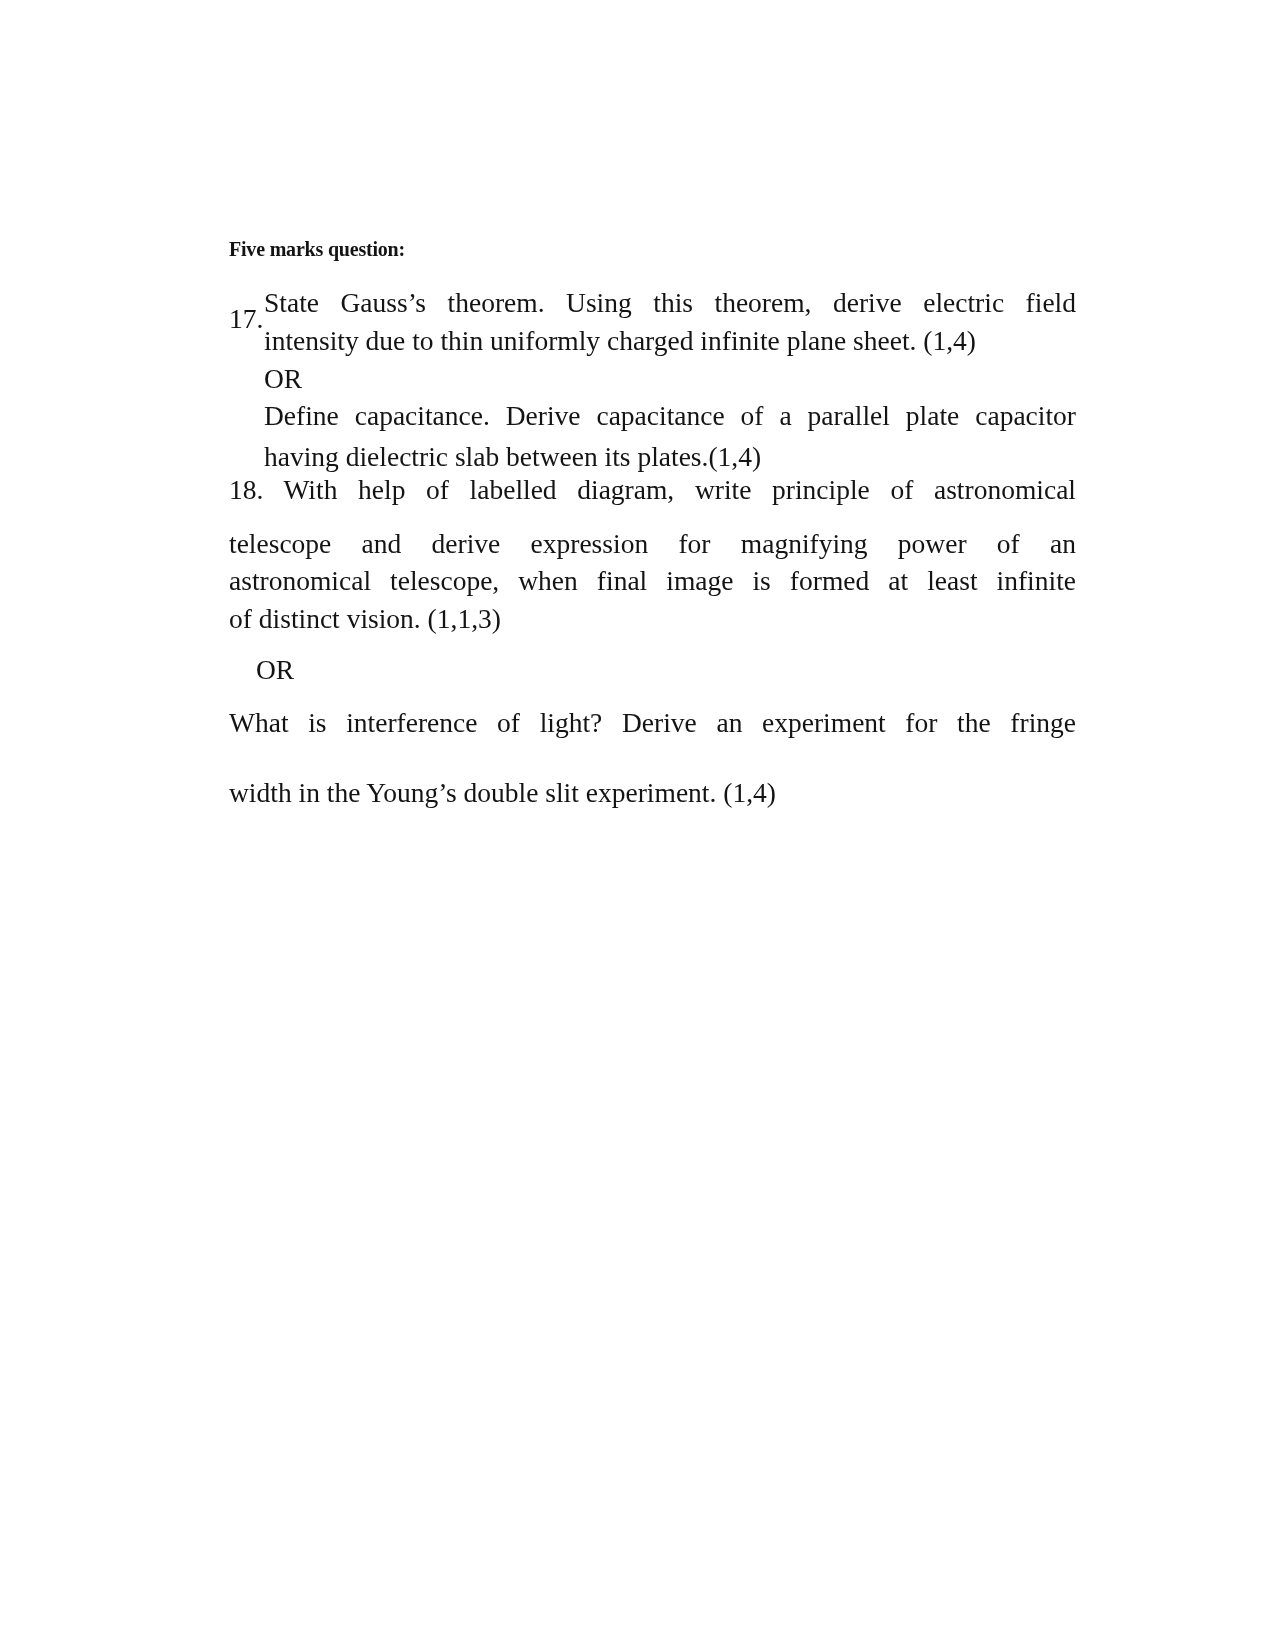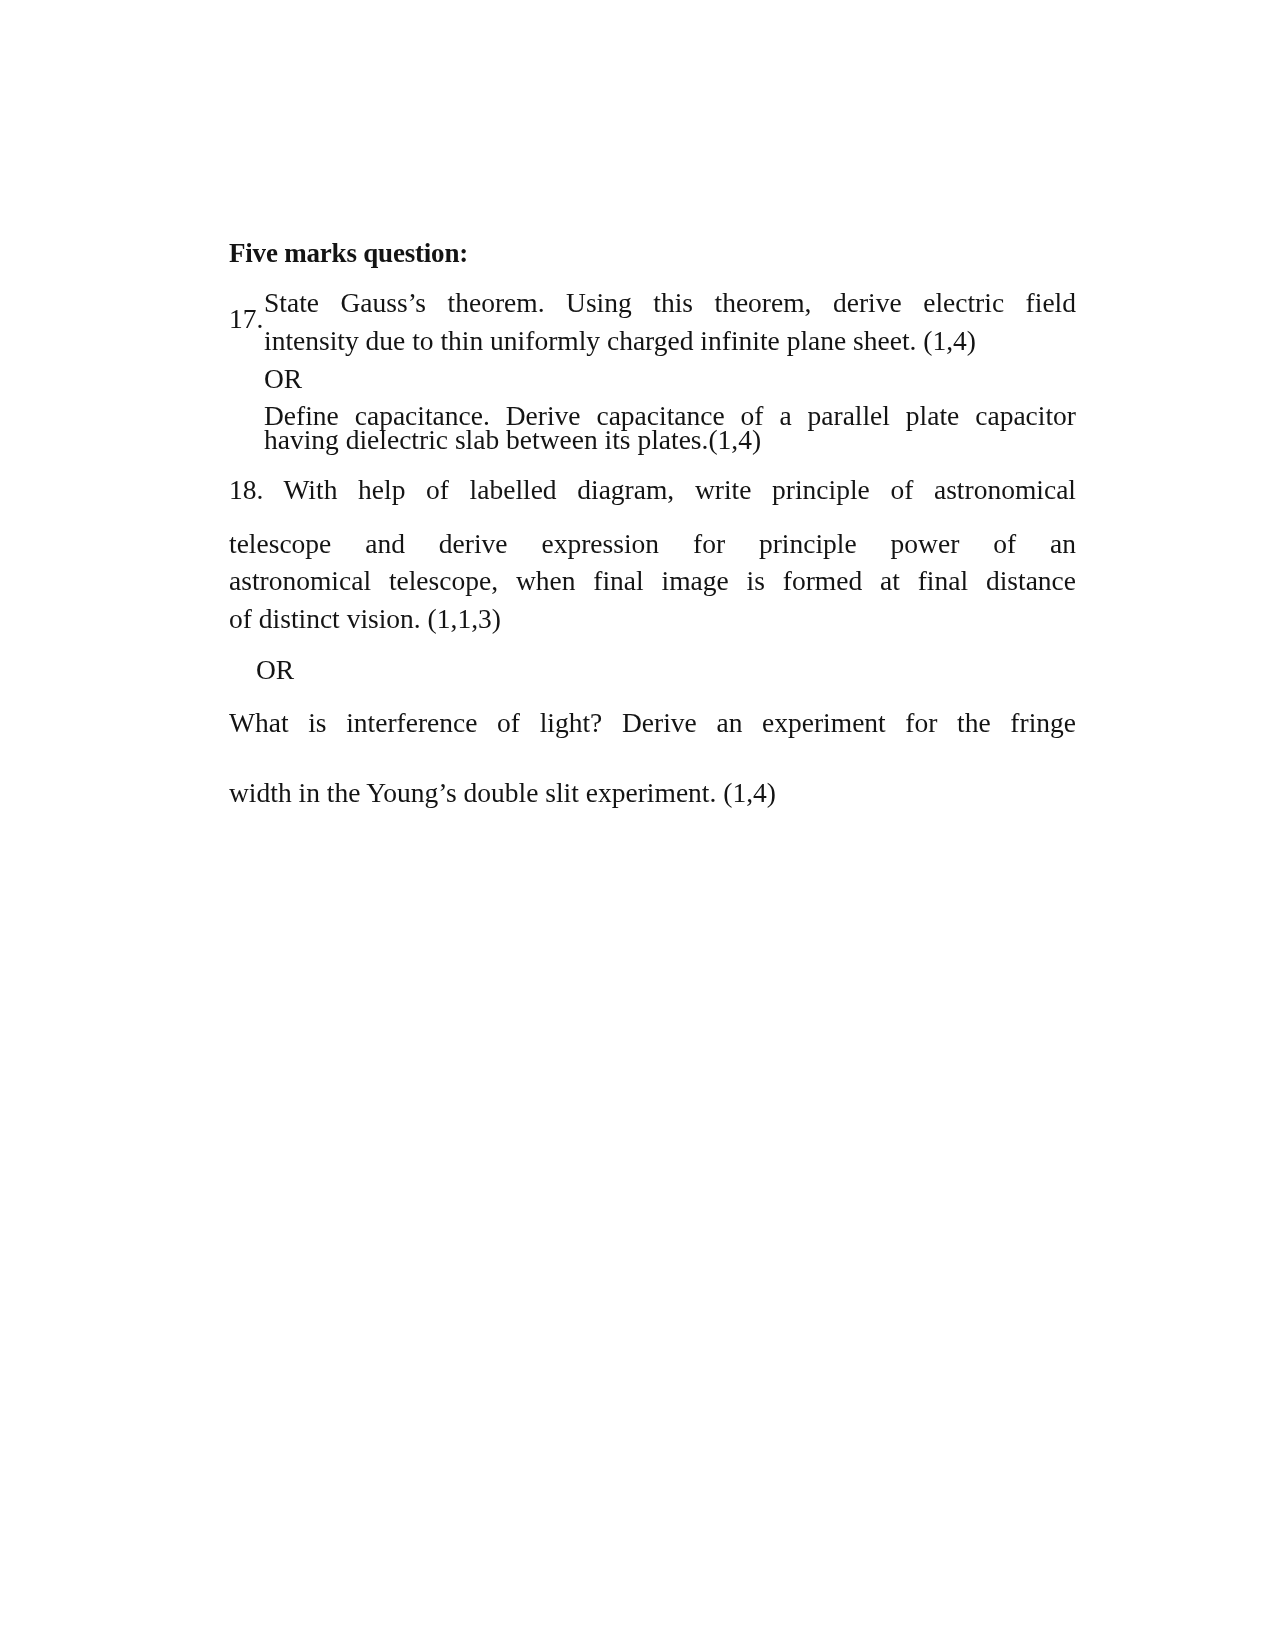--- a/index.html
+++ b/index.html
@@ -1,41 +1,41 @@
 <!DOCTYPE html>
 <html><head>
   <meta charset="utf-8">
   <style>
     html, body { margin: 0; padding: 0; background: #ffffff; }
     body { width: 1275px; height: 1651px; position: relative; overflow: hidden;
       font-family: "Liberation Serif", "DejaVu Serif", serif; color: #141414; }
     .page { position: absolute; left: 0; top: 0; width: 1275px; height: 1651px; background: #fff; }
-    .heading { position: absolute; left: 229px; top: 238px; font-size: 27px; font-weight: bold; letter-spacing: -0.2px; }
+    .heading { position: absolute; left: 229px; top: 238px; font-size: 20px; font-weight: bold; letter-spacing: -0.2px; }
     .line { position: absolute; font-size: 27.5px; line-height: 34px; white-space: nowrap; }
     .just { text-align: justify; text-align-last: justify; white-space: normal; }
   </style>
 </head>
 <body>
 
 <div class="page">
 
   <div class="heading">Five marks question:</div>
 
   <div>
     <span class="line" style="left:229px; top:286px;margin-top:16px;">17.</span>
     <div class="line just" style="left:264px; top:286px; width:812px;">State Gauss’s theorem. Using this theorem, derive electric field</div>
     <div class="line" style="left:264px; top:324px;">intensity due to thin uniformly charged infinite plane sheet. (1,4)</div>
     <div class="line" style="left:264px; top:362px;">OR</div>
     <div class="line just" style="left:264px; top:399px; width:812px;">Define capacitance. Derive capacitance of a parallel plate capacitor</div>
-    <div class="line" style="left:264px; top:423px;text-align:center;">having dielectric slab between its plates.(1,4)</div>
+    <div class="line" style="left:264px; top:440px;text-align:center;">having dielectric slab between its plates.(1,4)</div>
   </div>
 
   <div>
     <div class="line just" style="left:229px; top:473px; width:847px;">18. With help of labelled diagram, write principle of astronomical</div>
-    <div class="line just" style="left:229px; top:527px; width:847px;">telescope and derive expression for principle power of an</div>
-    <div class="line just" style="left:229px; top:564px; width:847px;">astronomical telescope, when final image is formed at final distance</div>
+    <div class="line just" style="left:229px; top:527px; width:847px;">telescope and derive expression for magnifying power of an</div>
+    <div class="line just" style="left:229px; top:564px; width:847px;">astronomical telescope, when final image is formed at least infinite</div>
     <div class="line" style="left:229px; top:602px;">of distinct vision. (1,1,3)</div>
     <div class="line" style="left:256px; top:653px;">OR</div>
     <div class="line just" style="left:229px; top:706px; width:847px;">What is interference of light? Derive an experiment for the fringe</div>
     <div class="line" style="left:229px; top:776px;">width in the Young’s double slit experiment.  (1,4)</div>
   </div>
 
 </div>
 
 </body></html>

